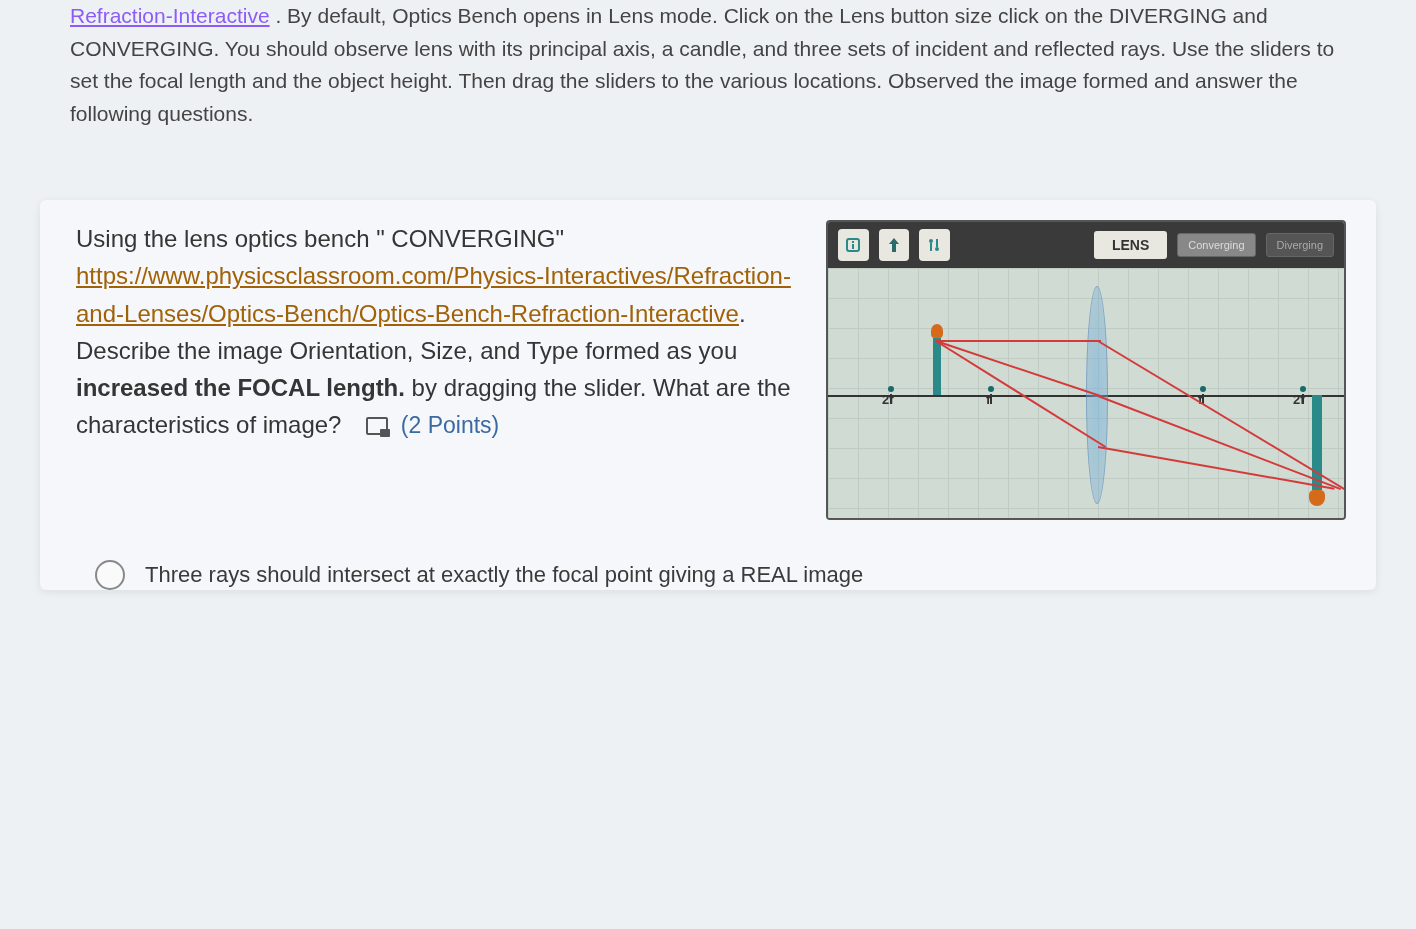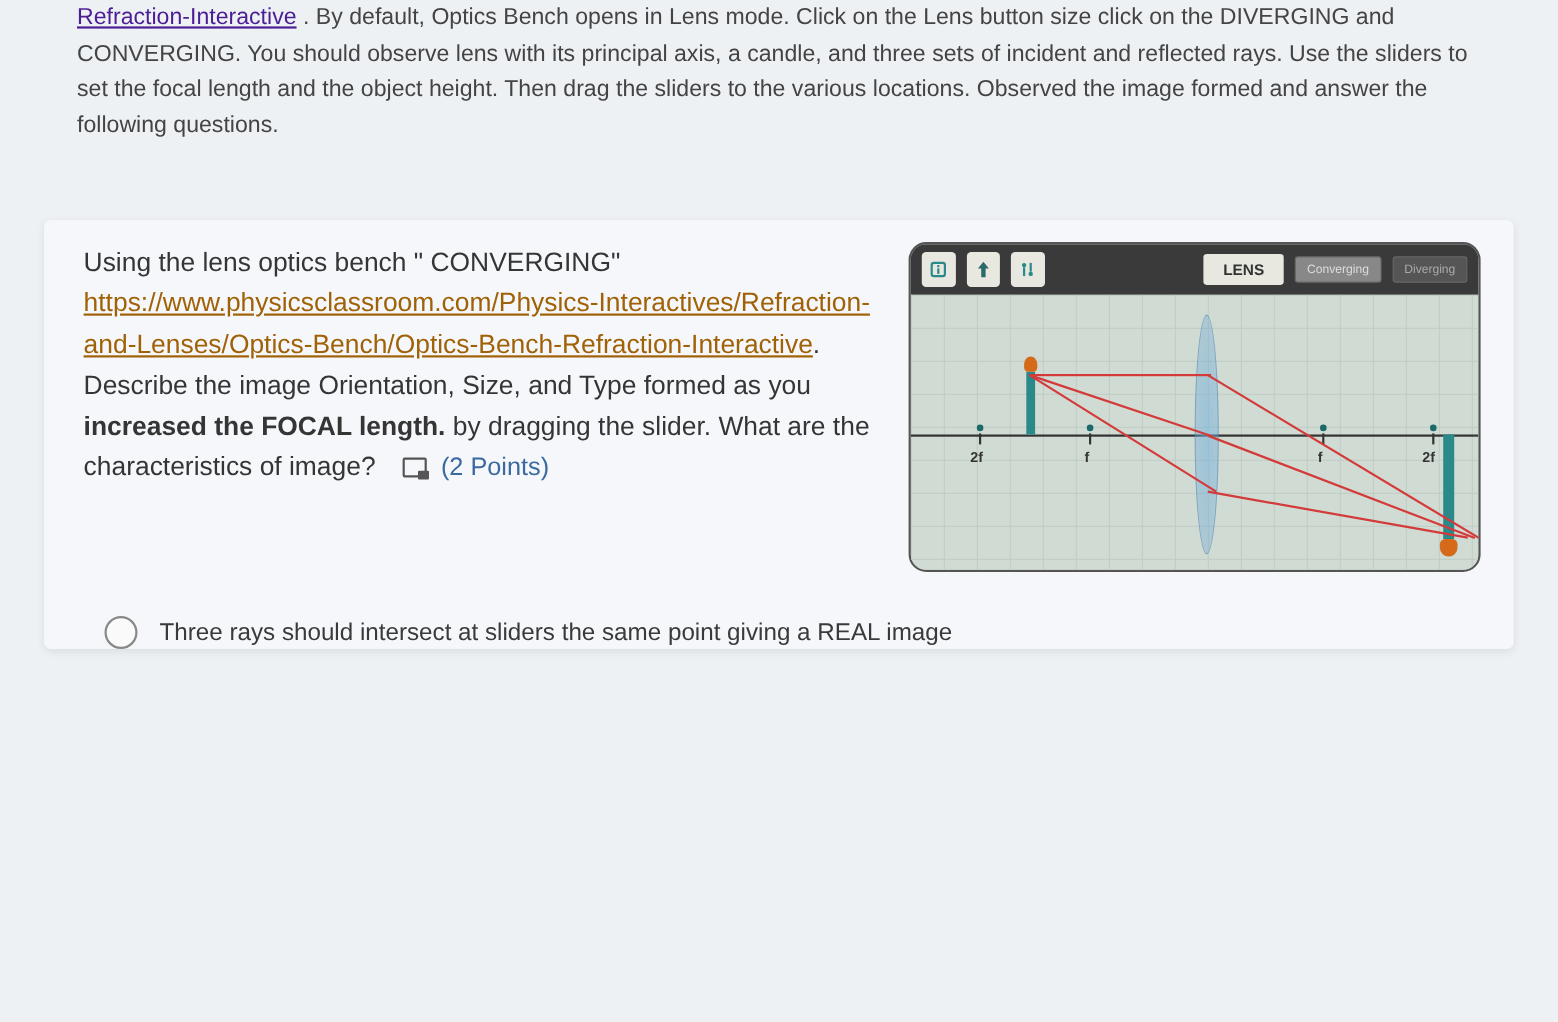--- a/index.html
+++ b/index.html
@@ -16,21 +16,21 @@
       color: #3a3a3a;
     }
     .instructions {
       padding: 0 70px 20px 70px;
       font-size: 21px;
       line-height: 1.55;
       color: #444;
     }
     .instructions .underlined {
       text-decoration: underline;
-      color: #4c1d95;
+      color: #8b5cf6;
     }
     .question-card {
       margin: 50px 40px 0 40px;
       background: #f5f7fa;
       border-radius: 6px;
       padding: 0;
       box-shadow: 0 2px 8px rgba(0,0,0,0.08);
     }
     .question-header {
       display: flex;
@@ -89,21 +89,21 @@
     }
     .points {
       color: #3b6aa0;
       font-size: 23px;
     }
     .diagram {
       width: 520px;
       height: 300px;
       background: #c9d4cc;
       border: 2px solid #555;
-      border-radius: 16px;
+      border-radius: 4px;
       flex-shrink: 0;
       position: relative;
       overflow: hidden;
     }
     .diagram-toolbar {
       height: 46px;
       background: #3a3a3a;
       display: flex;
       align-items: center;
       padding: 0 10px;
@@ -219,21 +219,21 @@
       margin-bottom: 2px;
     }
     .axis-marker .tick {
       width: 2px;
       height: 10px;
       background: #333;
       margin-left: 2px;
     }
     .axis-label {
       position: absolute;
-      top: 140px;
+      top: 124px;
       font-size: 13px;
       color: #333;
       font-weight: 600;
     }
     .ray {
       position: absolute;
       height: 2px;
       background: #d43a3a;
       transform-origin: left center;
     }
@@ -339,16 +339,16 @@
         <div class="ray" style="left:270px; top:127px; width:260px; transform:rotate(21deg)"></div>
         <div class="ray" style="left:108px; top:72px; width:200px; transform:rotate(32deg)"></div>
         <div class="ray" style="left:270px; top:178px; width:240px; transform:rotate(10deg)"></div>
       </div>
     </div>
   </div>
 
   <div class="options">
     <div class="option">
       <div class="radio"></div>
-      <div class="option-text">Three rays should intersect at sliders the same point giving a REAL image</div>
+      <div class="option-text">Three rays should intersect at exactly the focal point giving a REAL image</div>
     </div>
   </div>
 </div>
 
 </body></html>

